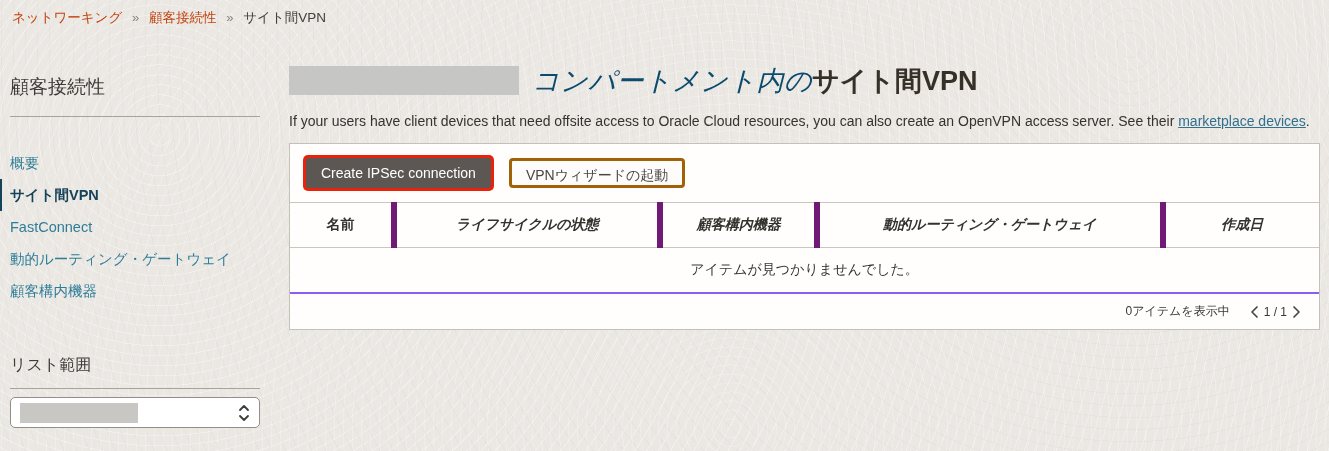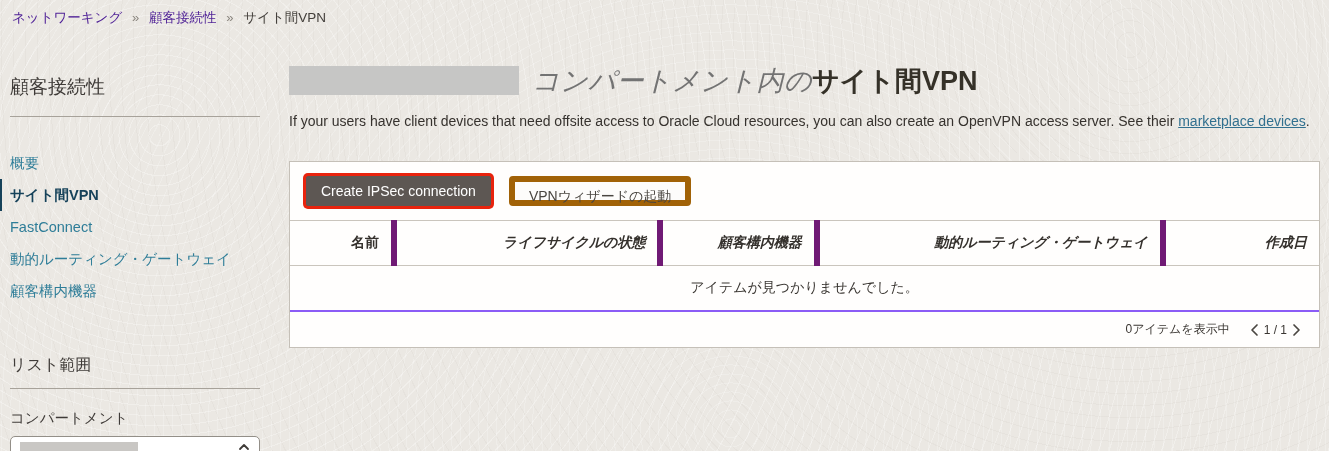--- a/index.html
+++ b/index.html
@@ -10,21 +10,21 @@
     color:#3a3632;
     background-color:#ebe8e3;
     background-image:
       repeating-radial-gradient(circle at 12% 30%, rgba(255,255,255,0.30) 0 1px, transparent 1px 10px),
       repeating-radial-gradient(circle at 85% 10%, rgba(150,140,128,0.06) 0 1px, transparent 1px 12px),
       repeating-radial-gradient(circle at 55% 95%, rgba(255,255,255,0.22) 0 1px, transparent 1px 9px);
   }
 
   
   .breadcrumb { padding:9px 0 0 12px; font-size:13.5px; line-height:18px; }
-  .breadcrumb a { color:#4c1d95; text-decoration:none; cursor:pointer; }
+  .breadcrumb a { color:#c2410c; text-decoration:none; cursor:pointer; }
   .breadcrumb .sep { color:#8a857e; margin:0 6px; font-size:13px; }
   .breadcrumb .current { color:#44403c; }
 
   .layout { display:flex; align-items:flex-start; }
 
   
   .sidebar { flex:0 0 280px; width:280px; padding:47px 20px 0 10px; }
   .side-heading { font-size:19px; font-weight:400; margin:0; color:#3f3b38; }
   .side-heading.small { font-size:16px; }
   .side-rule { border:none; border-top:1px solid #a7a29a; margin:16px 0 0 0; }
@@ -41,39 +41,39 @@
     border:1px solid #938f88; border-radius:5px;
     display:flex; align-items:center; padding:0 9px; cursor:pointer;
   }
   .redact-sm { width:118px; height:20px; background:#c9c7c4; }
   .select svg { margin-left:auto; }
 
   
   .main { flex:1 1 auto; padding:38px 9px 0 9px; }
   .title { margin:0; font-size:27px; font-weight:400; line-height:32px; white-space:nowrap; }
   .redact-title { display:inline-block; width:230px; height:29px; background:#c6c6c5; vertical-align:-5px; margin-right:13px; }
-  .t-mid { font-style:italic; font-weight:300; color:#737373; letter-spacing:0.5px; }
+  .t-mid { font-style:italic; font-weight:300; color:#0c4a6e; letter-spacing:0.5px; }
   .t-res { font-weight:700; color:#353128; }
   .desc { font-size:14px; margin:12px 0 0 0; color:#36322e; line-height:20px; }
   .desc.en { margin-top:14px; }
   .link { color:#31708f; text-decoration:underline; cursor:pointer; }
 
   
-  .card { margin-top:30px; background:#fffefd; border:1px solid #c5c0b8; }
+  .card { margin-top:12px; background:#fffefd; border:1px solid #c5c0b8; }
   .actions { padding:11px 12px; display:flex; align-items:center; gap:15px; }
   button.btn { height:30px; font-size:14px; padding:0 14px; font-family:inherit; cursor:pointer; line-height:28px; }
   .btn-primary {
     background:#5d5753; color:#fff; border:1px solid #5d5753; border-radius:2px;
     box-shadow:0 0 0 3px #e8230d; margin:3px 3px 3px 4px;
   }
-  .btn-secondary { background:#fdfcfb; color:#4a4641; border:6px solid #a16207; border-radius:4px; }
+  .btn-secondary { background:#fdfcfb; color:#4a4641; border:3px solid #a16207; border-radius:4px; }
 
   table.listing { width:100%; border-collapse:collapse; font-size:14px; }
   table.listing th {
-    text-align:right; font-weight:700; color:#35312d; padding:13px 12px;
+    text-align:center; font-weight:700; color:#35312d; padding:13px 12px;
     border-top:1px solid #cac5bd; border-bottom:1px solid #cac5bd;
   }
   table.listing th + th { border-left:6px solid #701a75;font-style:italic; }
   td.empty-cell { text-align:center; padding:13px 12px; color:#3a3632; border-bottom:2px solid #8b5cf6; }
 
   .pagination { display:flex; justify-content:flex-end; align-items:center; gap:18px; padding:9px 16px; font-size:12px; color:#3a3632; }
   .pager { display:flex; align-items:center; gap:3px; }
   .pager-btn { background:none; border:none; padding:0; cursor:pointer; display:flex; align-items:center; }
 </style>
 </head>
@@ -96,21 +96,20 @@
       <li><a>概要</a></li>
       <li class="active"><a>サイト間VPN</a></li>
       <li><a>FastConnect</a></li>
       <li><a>動的ルーティング・ゲートウェイ</a></li>
       <li><a>顧客構内機器</a></li>
     </ul>
 
     <div class="scope-block">
       <h2 class="side-heading small">リスト範囲</h2>
       <hr class="side-rule">
-      <label class="field-label">コンパートメント</label>
       <div class="select">
         <span class="redact-sm"></span>
         <svg width="12" height="18" viewBox="0 0 12 18">
           <polyline points="2,6 6,2 10,6" fill="none" stroke="#3f3b38" stroke-width="1.8" stroke-linecap="round" stroke-linejoin="round"></polyline>
           <polyline points="2,12 6,16 10,12" fill="none" stroke="#3f3b38" stroke-width="1.8" stroke-linecap="round" stroke-linejoin="round"></polyline>
         </svg>
       </div>
     </div>
   </aside>
 

